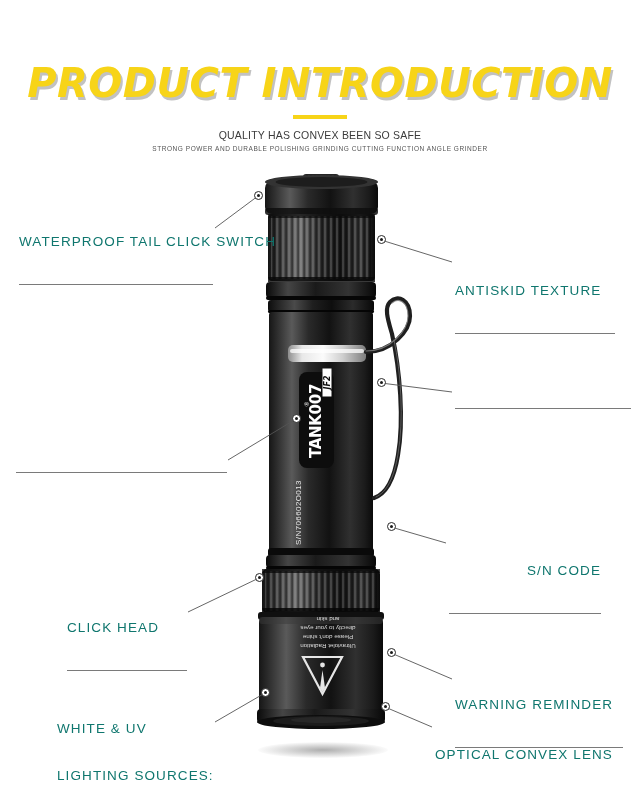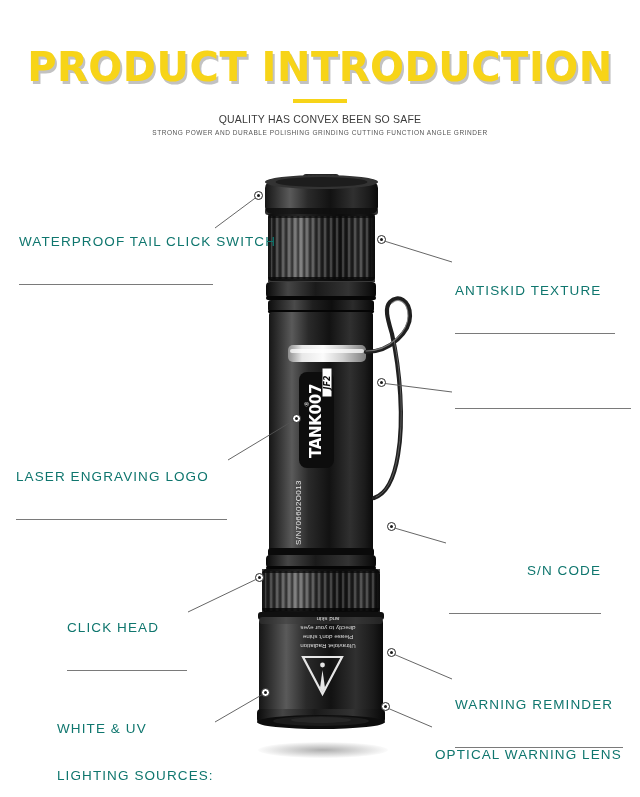--- a/index.html
+++ b/index.html
@@ -17,28 +17,29 @@
 
   
   .header {
     position: absolute;
     top: 0; left: 0;
     width: 640px;
     text-align: center;
   }
   .main-title {
     margin: 0;
-    padding-top: 47px;
+    padding-top: 63px;
     font-size: 40px;
     font-weight: bold;
     letter-spacing: 0.5px;
     color: #F7D418;
     text-shadow: 2px 3px 0 rgba(120,120,120,0.45);
     font-family: "DejaVu Sans", sans-serif;
     line-height: 1;
+    font-style: italic;
   }
   .title-rule {
     width: 54px;
     height: 4px;
     background: #F7D418;
     margin: 12px auto 0 auto;
   }
   .sub-title {
     margin: 10px 0 0 0;
     font-size: 10.5px;
@@ -366,21 +367,20 @@
 
   <div class="shadow-ellipse"></div>
 </div>
 
 <div class="callout" style="left:19px; top:203px; width:194px;">
   <span class="cl-text">WATERPROOF TAIL CLICK SWITCH</span>
   <div class="cl-rule"></div>
 </div>
 
 <div class="callout" style="left:16px; top:438px; width:211px;">
-  <span class="cl-text">LASER ENGRAVING LOGO</span>
   <div class="cl-rule"></div>
 </div>
 
 <div class="callout" style="left:67px; top:589px; width:120px;">
   <span class="cl-text">CLICK HEAD</span>
   <div class="cl-rule"></div>
 </div>
 
 <div class="callout" style="left:57px; top:690px; width:158px;">
   <span class="cl-text">WHITE &amp; UV</span>
@@ -401,15 +401,15 @@
   <span class="cl-text">S/N CODE</span>
   <div class="cl-rule"></div>
 </div>
 
 <div class="callout" style="left:455px; top:666px; width:168px;">
   <span class="cl-text">WARNING REMINDER</span>
   <div class="cl-rule"></div>
 </div>
 
 <div class="callout" style="left:435px; top:716px; width:186px;">
-  <span class="cl-text">OPTICAL WARNING LENS</span>
+  <span class="cl-text">OPTICAL CONVEX LENS</span>
   <div class="cl-rule"></div>
 </div>
 
 </body></html>

